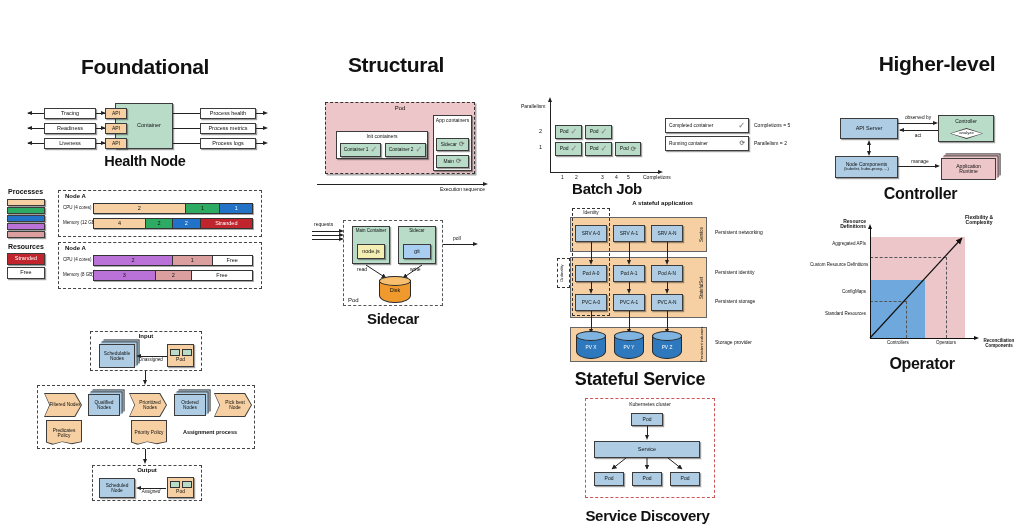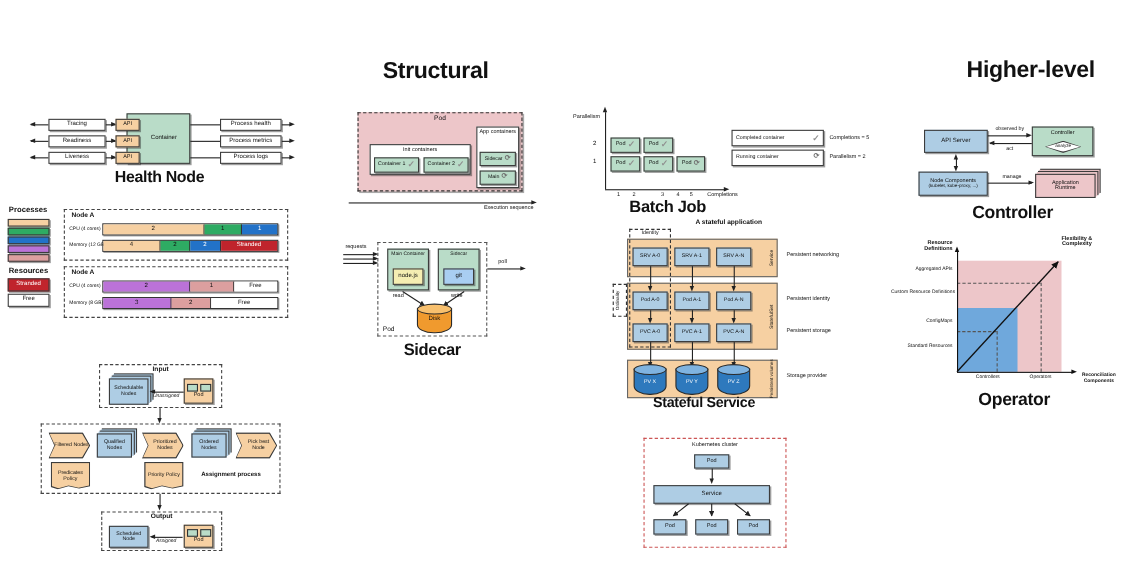--- a/index.html
+++ b/index.html
@@ -45,20 +45,21 @@
   .cylt{position:absolute;border:1px solid #2a2a2a;border-radius:50%}
   .hdash{position:absolute;border-top:1px dashed #555;height:0}
   .vdash{position:absolute;border-left:1px dashed #555;width:0}
 </style>
 </head>
 <body>
 
 <div class="canvas">
 
 
+  <div class="ttl" style="left:45px;top:55px;width:200px;font-size:21px">Foundational</div>
   <div class="ttl" style="left:310px;top:53px;width:172px;font-size:21px">Structural</div>
   <div class="ttl" style="left:847px;top:52px;width:180px;font-size:21px">Higher-level</div>
 
   <div class="abs" style="left:20px;top:95px;width:260px;height:80px">
     <div class="bx mint f55" style="left:95px;top:8px;width:58px;height:46px;padding-left:10px">
         <span>Container</span>
       </div>
 
     <div class="hl" style="left:8px;top:18px;width:78px"></div>
     <span class="tri tl" style="left:7px;top:15.5px"></span>
@@ -469,21 +470,21 @@
     <div class="lbl f5" style="left:170px;top:70px">Persistent identity</div>
     <div class="lbl f5" style="left:170px;top:99px">Persistent storage</div>
     <div class="lbl f5" style="left:170px;top:140px">Storage provider</div>
 
     <div class="dash" style="left:27px;top:8px;width:38px;height:108px;border-color:#333;z-index:5">
       <div class="lbl f48" style="left:0;top:1px;width:36px;text-align:center">Identity</div>
     </div>
     <div class="dash" style="left:12px;top:58px;width:13px;height:30px;border-color:#333">
       <div class="rot lbl f4" style="left:2px;top:0;height:28px">Ordinality</div>
     </div>
-    <div class="ttl" style="left:12px;top:158px;width:166px;font-size:13px">Stateful Service</div>
+    <div class="ttl" style="left:12px;top:169px;width:166px;font-size:18px">Stateful Service</div>
   </div>
 
   <div class="abs" style="left:575px;top:395px;width:190px;height:131px">
     <div class="abs" style="left:10px;top:3px;width:130px;height:100px;border:1.5px dashed #cc5555">
       <div class="lbl f5" style="left:0;top:3px;width:128px;text-align:center">Kubernetes cluster</div>
       <div class="bx blu f5" style="left:45px;top:14px;width:32px;height:13px">
           <span>Pod</span>
         </div>
       <div class="vl" style="left:61px;top:27px;height:11px"></div>
       <span class="tri td" style="left:58.5px;top:36px"></span>
@@ -503,20 +504,21 @@
       <div class="bx blu f5" style="left:8px;top:73px;width:30px;height:14px">
           <span>Pod</span>
         </div>
       <div class="bx blu f5" style="left:46px;top:73px;width:30px;height:14px">
           <span>Pod</span>
         </div>
       <div class="bx blu f5" style="left:84px;top:73px;width:30px;height:14px">
           <span>Pod</span>
         </div>
     </div>
+    <div class="ttl" style="left:0;top:112px;width:145px;font-size:15px">Service Discovery</div>
   </div>
 
   <div class="abs" style="left:825px;top:100px;width:199px;height:102px">
     <div class="bx blu f55" style="left:15px;top:18px;width:58px;height:21px">
         <span>API Server</span>
       </div>
     <div class="bx mint" style="left:113px;top:15px;width:56px;height:27px;align-items:flex-start">
       <div class="lbl f5" style="left:0;top:2.5px;width:54px;text-align:center">Controller</div>
       <div class="shape" style="left:11px;top:12px;width:33px;height:11px">
         <div class="fill" style="clip-path:polygon(50% 0,100% 50%,50% 100%,0 50%)"></div>

